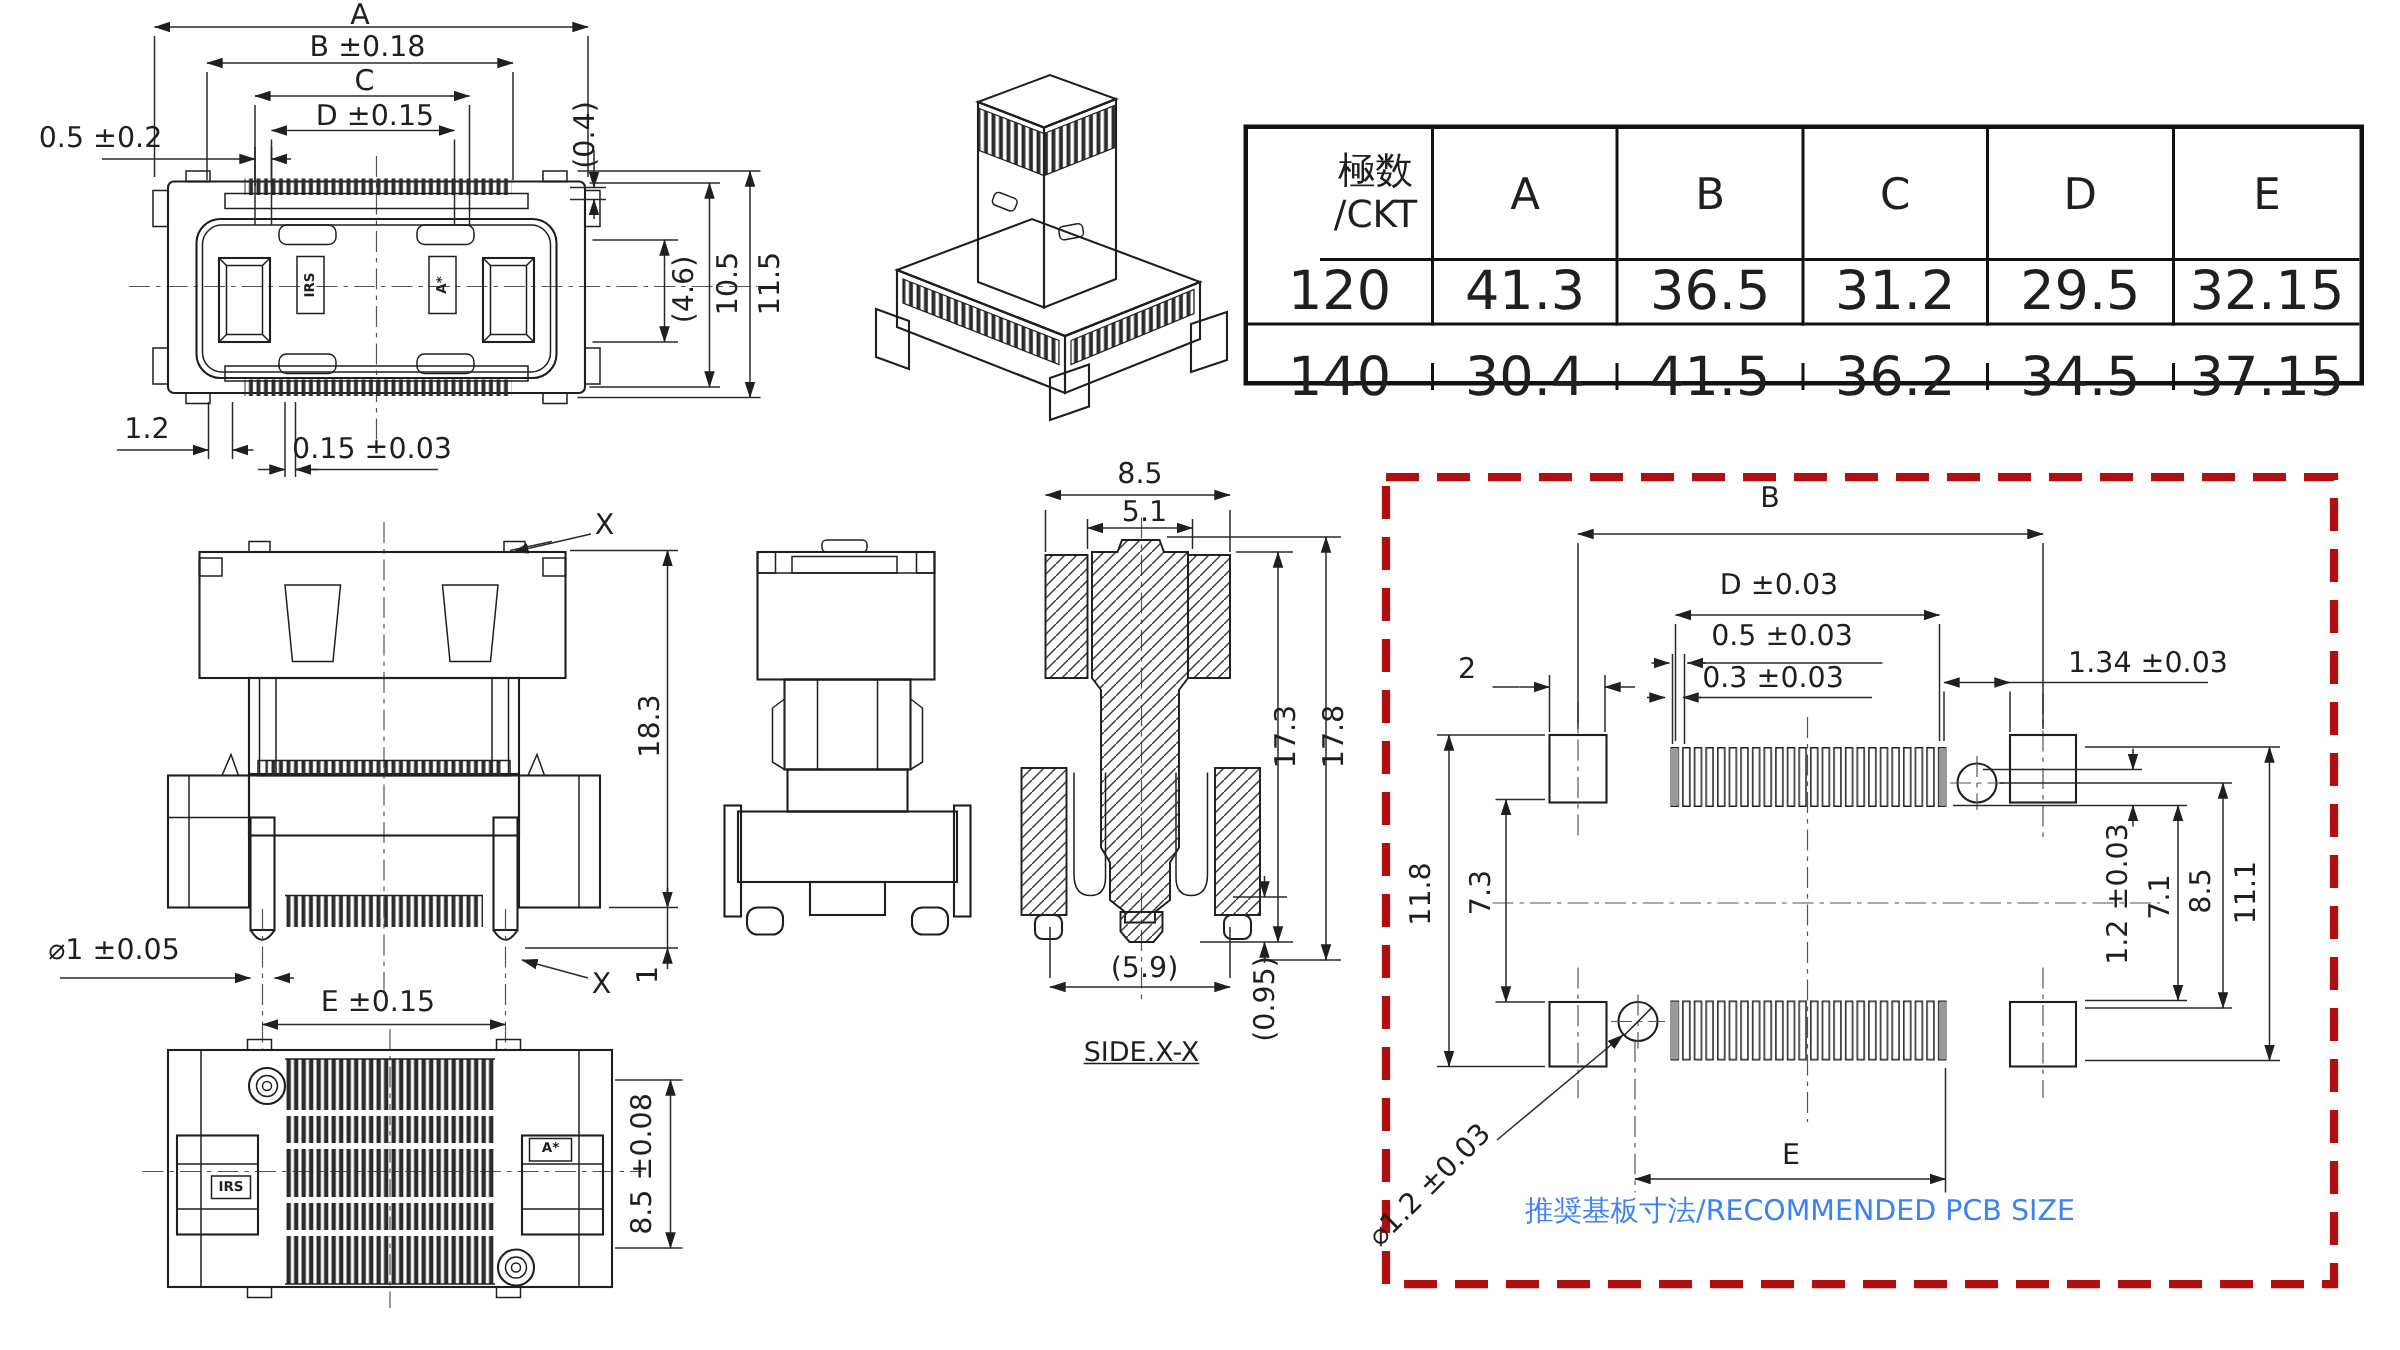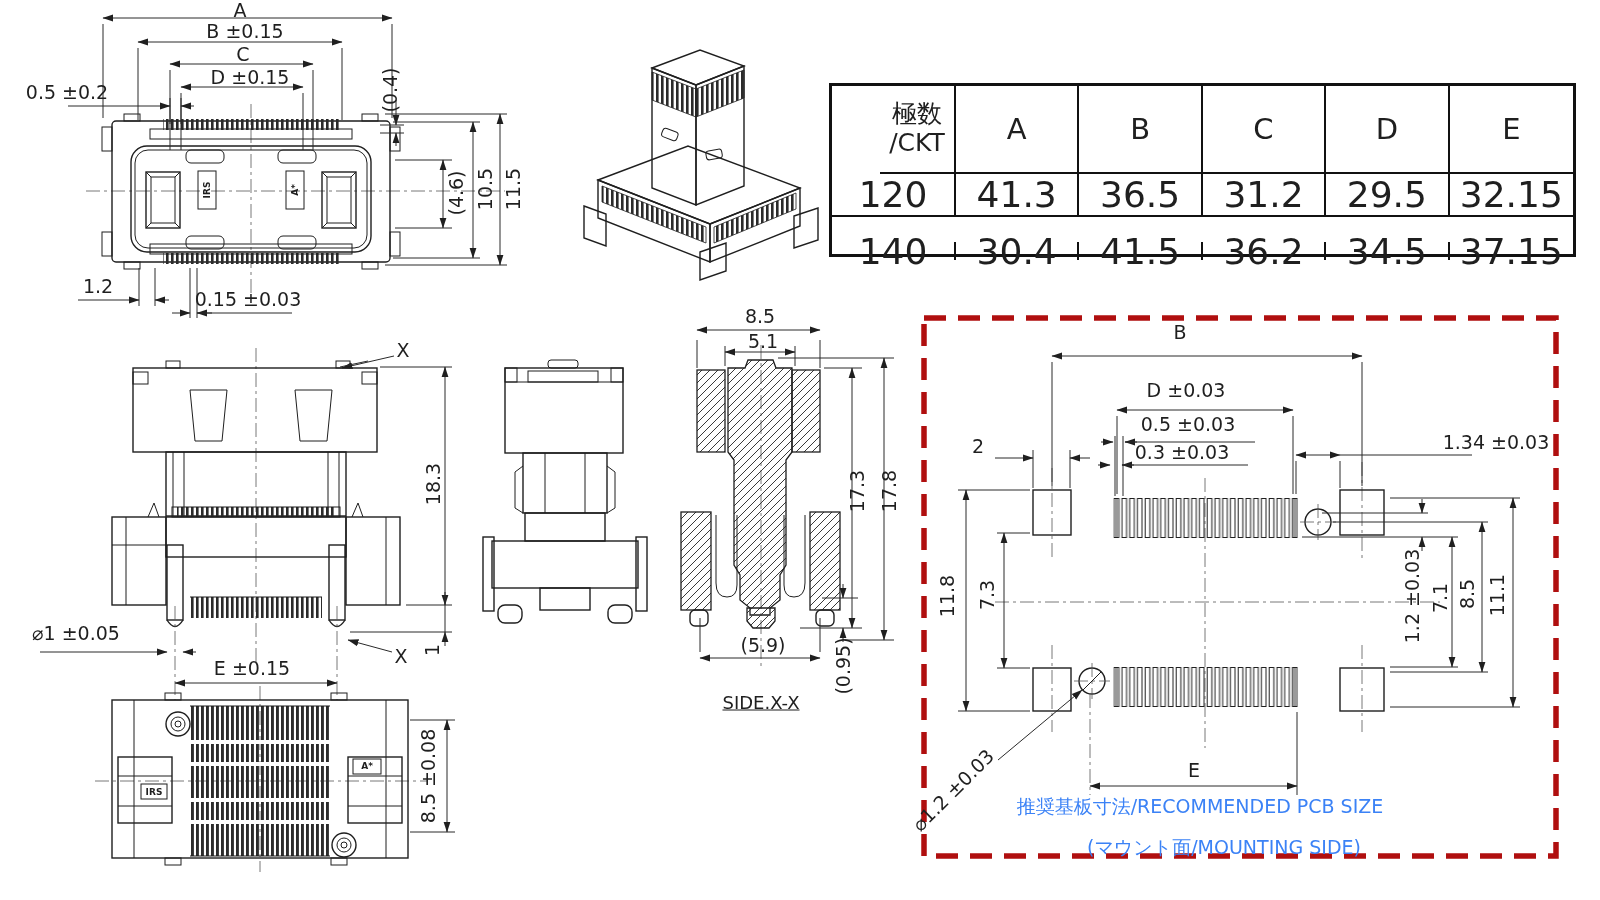--- a/index.html
+++ b/index.html
@@ -387,21 +387,21 @@
     <line class="dl" x1="1390" y1="707" x2="1520" y2="707"></line>
     <line class="dl" x1="1513" y1="498" x2="1513" y2="707" marker-start="url(#ar)" marker-end="url(#ar)"></line>
 
     <line class="cl" x1="1090" y1="694" x2="1090" y2="795"></line>
     <line class="dl" x1="1297" y1="712" x2="1297" y2="795"></line>
     <line class="dl" x1="1090" y1="786" x2="1297" y2="786" marker-start="url(#ar)" marker-end="url(#ar)"></line>
   </g>
 </svg>
 
 <div class="lb" style="left:240px;top:10px">A</div>
-<div class="lb" style="left:245px;top:31px">B ±0.15</div>
+<div class="lb" style="left:245px;top:31px">B ±0.18</div>
 <div class="lb" style="left:243px;top:54px">C</div>
 <div class="lb" style="left:250px;top:77px">D ±0.15</div>
 <div class="lb" style="left:67px;top:92px">0.5 ±0.2</div>
 <div class="lb v" style="left:390px;top:90px">(0.4)</div>
 <div class="lb v" style="left:456px;top:193px">(4.6)</div>
 <div class="lb v" style="left:485px;top:189px">10.5</div>
 <div class="lb v" style="left:513px;top:189px">11.5</div>
 <div class="lb" style="left:98px;top:286px">1.2</div>
 <div class="lb" style="left:248px;top:299px">0.15 ±0.03</div>
 <div class="lb tiny v" style="left:207px;top:190px">IRS</div>
@@ -424,31 +424,30 @@
 <div class="lb v" style="left:889px;top:491px">17.8</div>
 <div class="lb" style="left:763px;top:645px">(5.9)</div>
 <div class="lb v" style="left:843px;top:666px">(0.95)</div>
 <div class="lb u" style="left:761px;top:702px">SIDE.X-X</div>
 
 <div class="lb" style="left:1180px;top:332px">B</div>
 <div class="lb" style="left:1186px;top:390px">D ±0.03</div>
 <div class="lb" style="left:1188px;top:424px">0.5 ±0.03</div>
 <div class="lb" style="left:1182px;top:452px">0.3 ±0.03</div>
 <div class="lb" style="left:978px;top:446px">2</div>
-<div class="lb" style="left:1496px;top:442px">1.34 ±0.03</div>
+<div class="lb" style="left:1432px;top:442px">1.34 ±0.03</div>
 <div class="lb v" style="left:947px;top:596px">11.8</div>
 <div class="lb v" style="left:987px;top:595px">7.3</div>
 <div class="lb v" style="left:1412px;top:596px">1.2 ±0.03</div>
 <div class="lb v" style="left:1440px;top:598px">7.1</div>
 <div class="lb v" style="left:1467px;top:594px">8.5</div>
 <div class="lb v" style="left:1497px;top:595px">11.1</div>
 <div class="lb" style="left:1194px;top:770px">E</div>
 <div class="lb d45" style="left:953px;top:790px">⌀1.2 ±0.03</div>
 <div class="note" style="left:1200px;top:807px">推奨基板寸法/RECOMMENDED PCB SIZE</div>
-<div class="note" style="left:1224px;top:848px">(マウント面/MOUNTING SIDE)</div>
 
 <div class="spec-table">
   <div class="c pole">
     <span>極数</span>
     <span>/CKT</span>
   </div>
   <div class="c hd">A</div>
   <div class="c hd">B</div>
   <div class="c hd">C</div>
   <div class="c hd">D</div>

